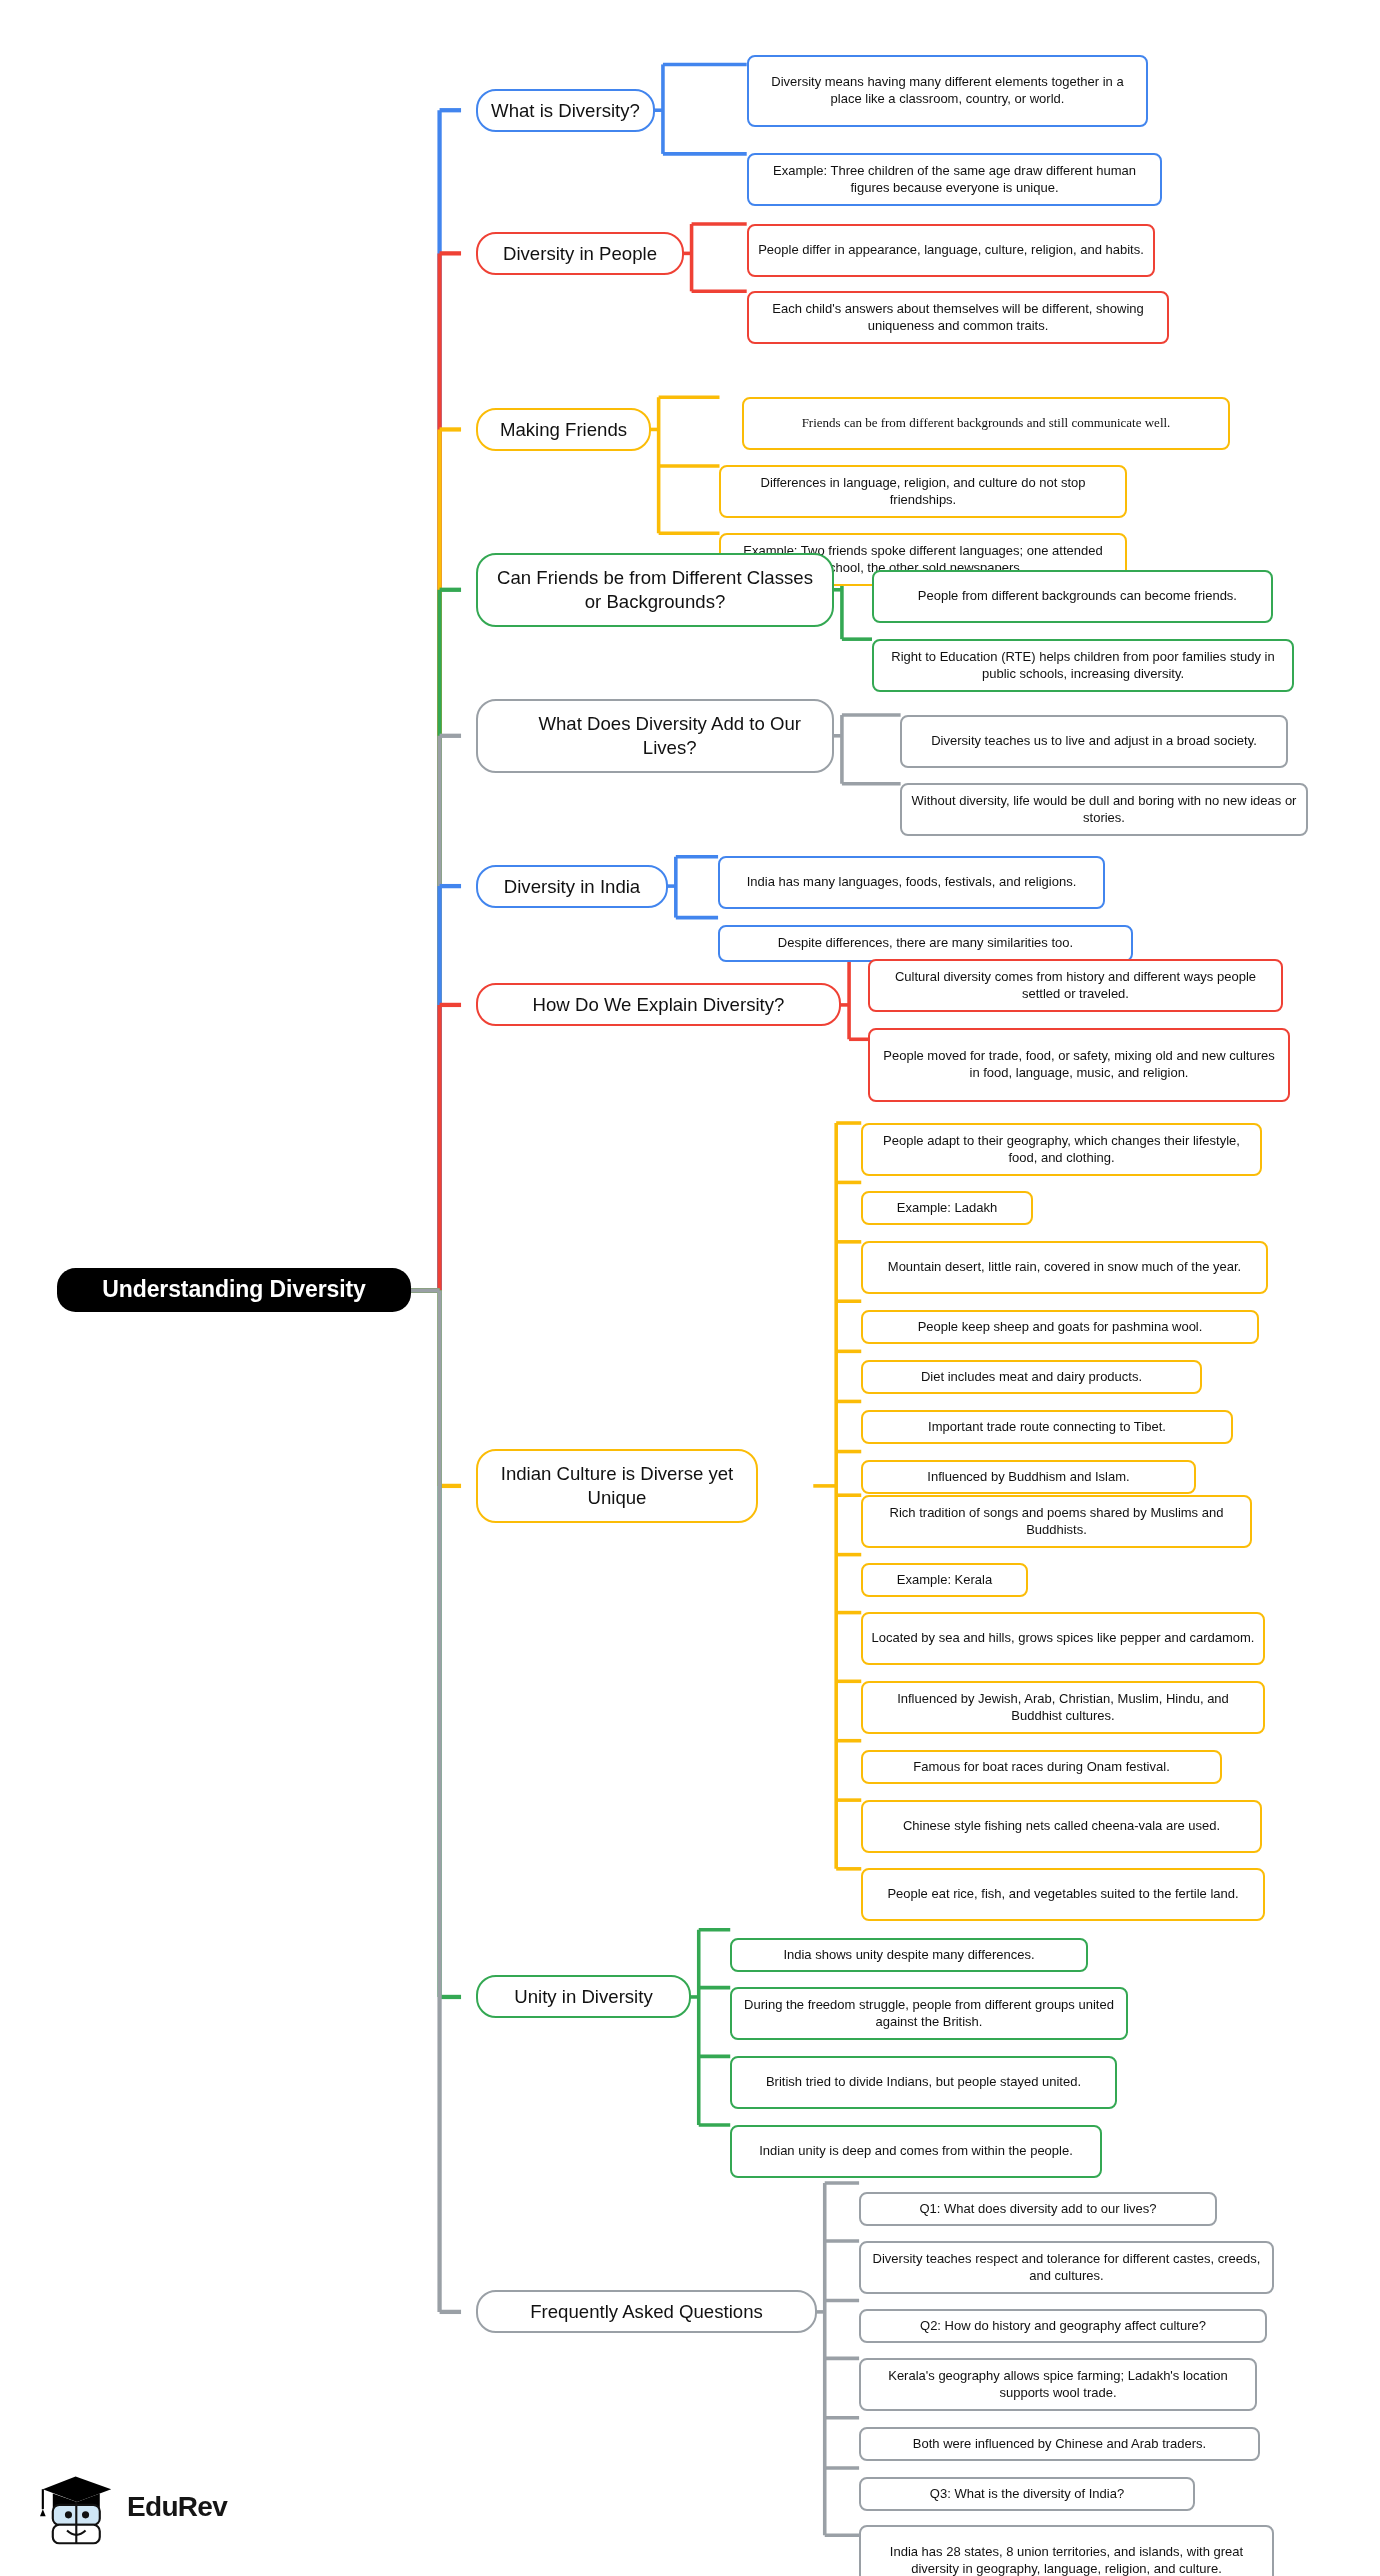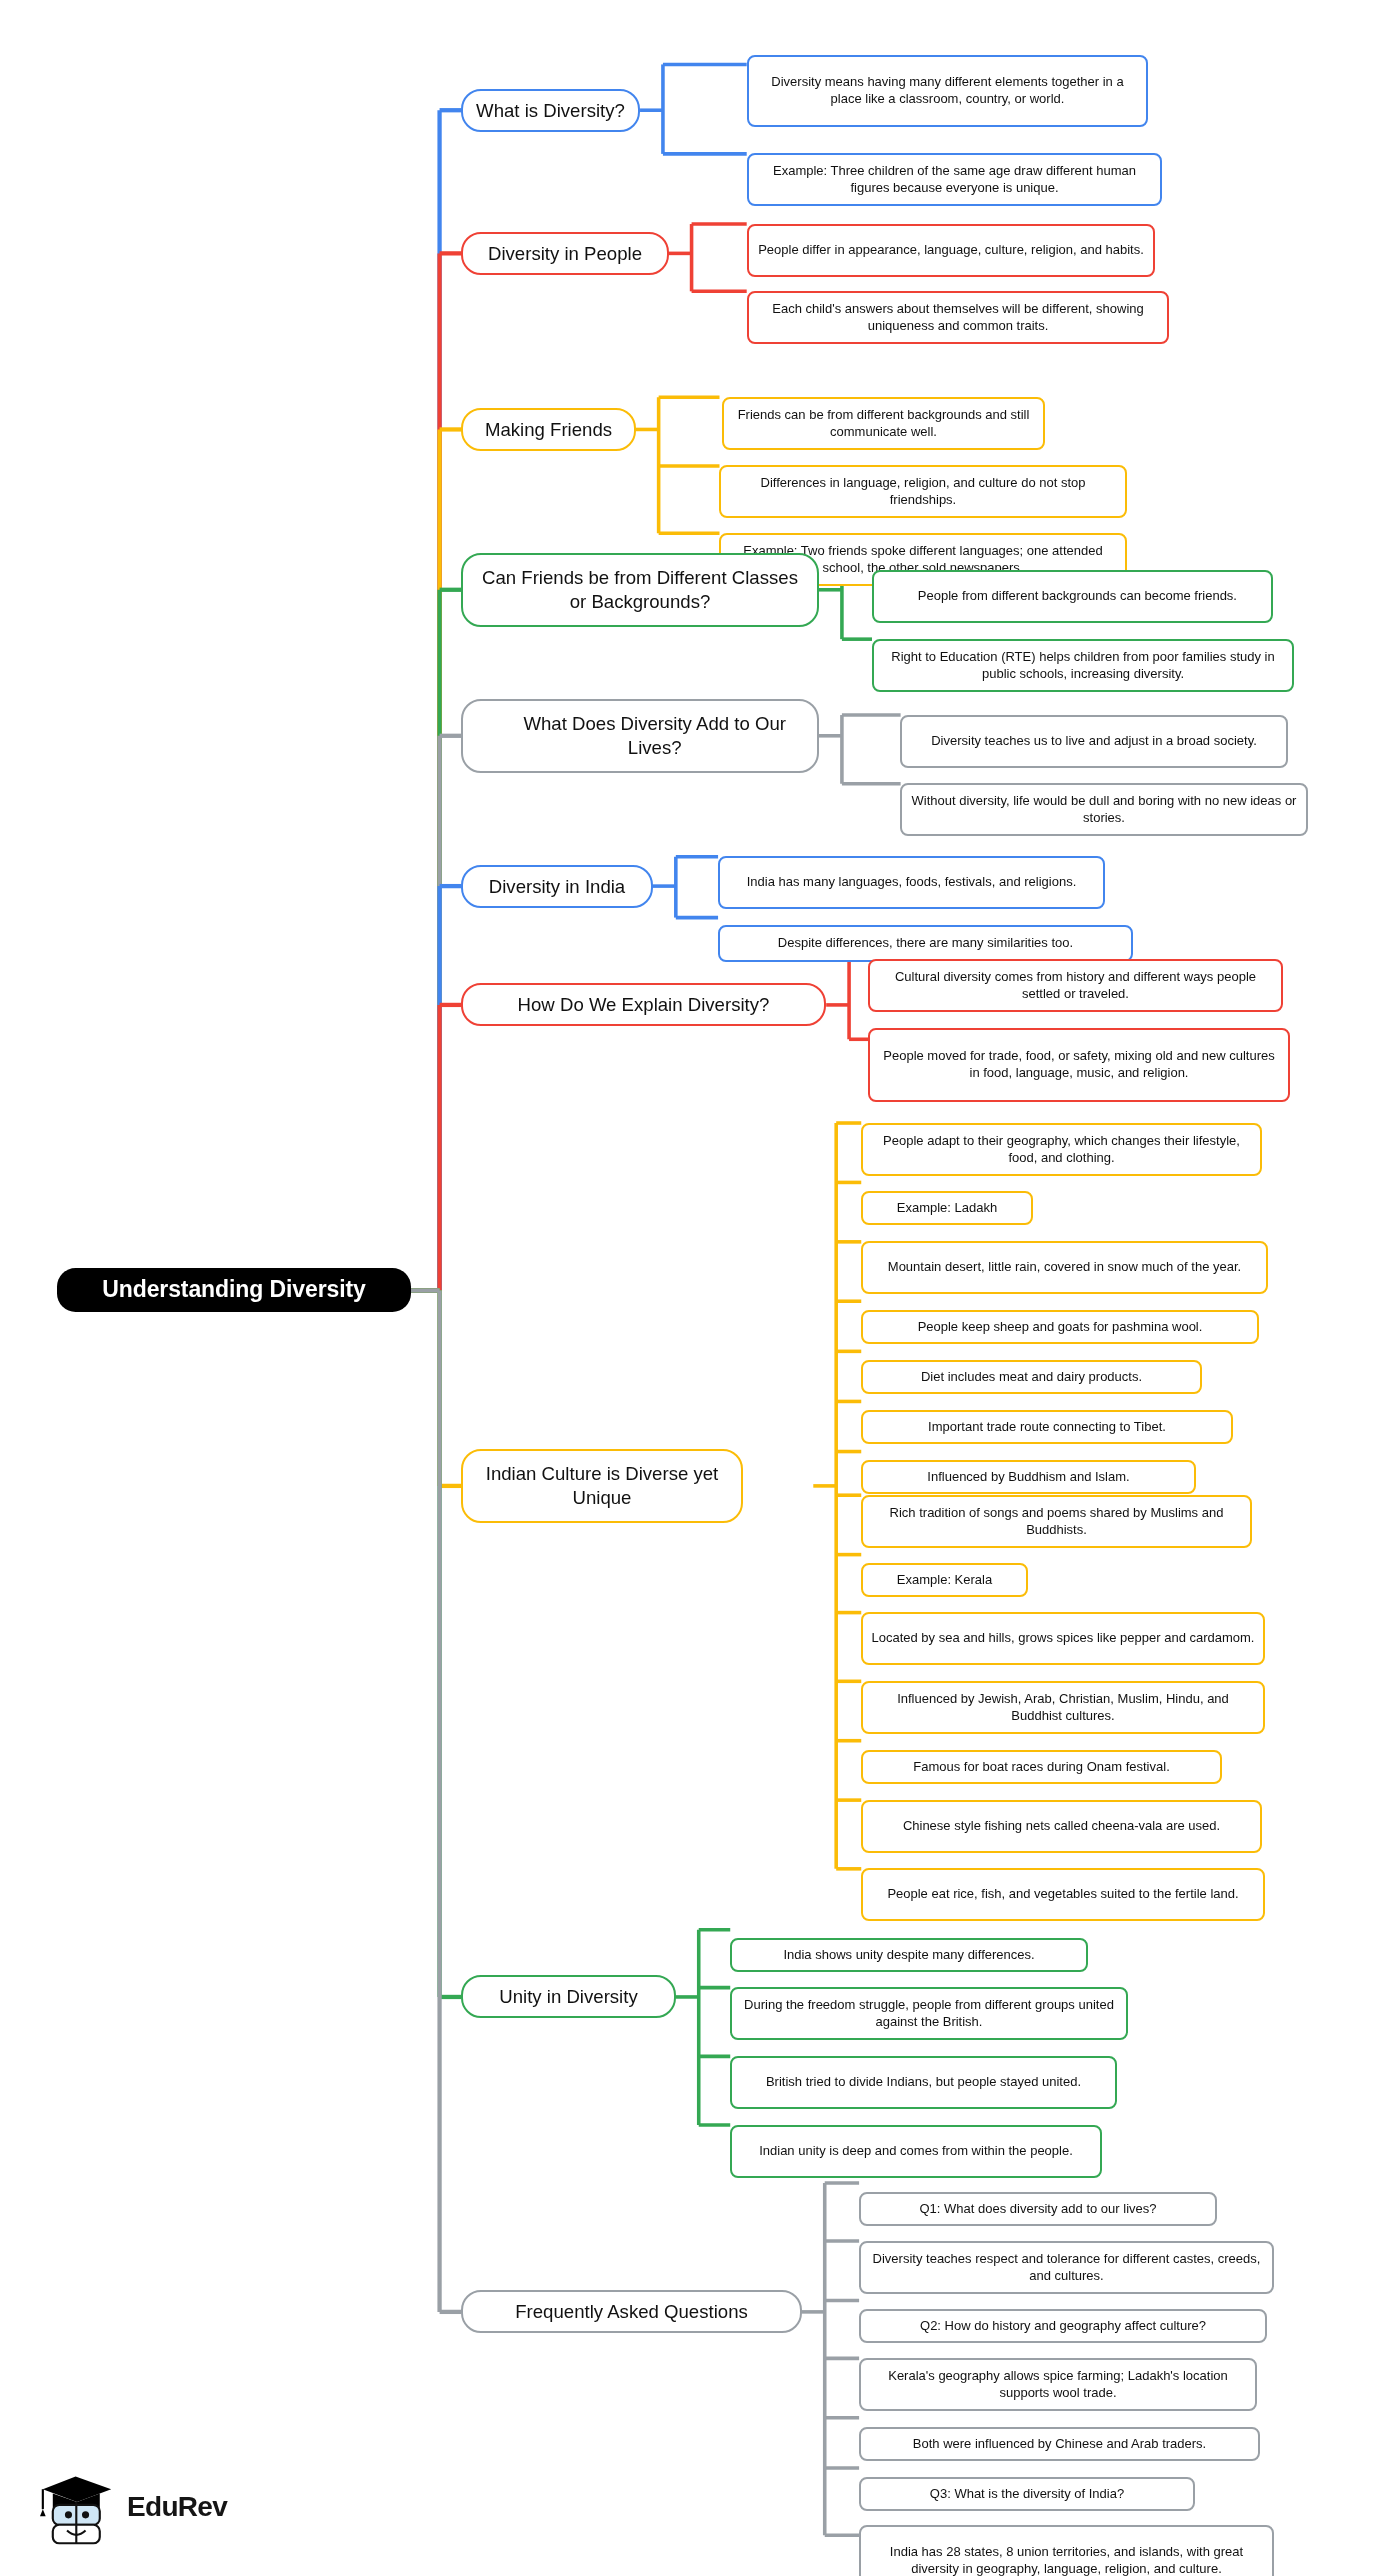--- a/index.html
+++ b/index.html
@@ -44,20 +44,21 @@
     font-weight:bold;
     letter-spacing:-0.1px;
     padding:4.3px 14.3px;
   }
   
   .branch{
     border-width:2.9px;
     border-radius:20px;
     font-size:18.6px;
     font-weight:400;
+    margin-left:15px;
   }
   
   .leaf{
     border-width:2.1px;
     border-radius:7.9px;
     font-size:13px;
     font-weight:400;
     padding:2.9px 7.2px;
     margin-top:26px;
   }
@@ -185,21 +186,21 @@
     </svg>
   <div id="nodes">
       <div class="node root" style="left: 57px; top: 1268px; width: 354px; height: 44px;">Understanding Diversity</div>
       <div class="node branch c-blue" style="left: 461px; top: 89px; width: 179px; height: 43px;">What is Diversity?</div>
       <div class="node leaf c-blue" style="left: 747px; top: 29px; width: 401px; height: 72px;">Diversity means having many different elements together in a place like a classroom, country, or world.</div>
       <div class="node leaf c-blue" style="left: 747px; top: 127px; width: 415px; height: 53px;">Example: Three children of the same age draw different human figures because everyone is unique.</div>
       <div class="node branch c-red" style="left: 461px; top: 232px; width: 208px; height: 43px;">Diversity in People</div>
       <div class="node leaf c-red" style="left: 747px; top: 198px; width: 408px; height: 53px;">People differ in appearance, language, culture, religion, and habits.</div>
       <div class="node leaf c-red" style="left: 747px; top: 265px; width: 422px; height: 53px;">Each child's answers about themselves will be different, showing uniqueness and common traits.</div>
       <div class="node branch c-amber" style="left: 461px; top: 408px; width: 175px; height: 43px;">Making Friends</div>
-      <div class="node leaf c-amber" style="left: 722px; top: 371px; width: 323px; height: 53px;">Friends can be from different backgrounds and still communicate well.</div>
+      <div class="node leaf c-amber" style="left: 742px; top: 371px; width: 488px; height: 53px; font-family: Liberation Serif, serif;">Friends can be from different backgrounds and still communicate well.</div>
       <div class="node leaf c-amber" style="left: 719px; top: 439px; width: 408px; height: 53px;">Differences in language, religion, and culture do not stop friendships.</div>
       <div class="node leaf c-amber" style="left: 719px; top: 507px; width: 408px; height: 53px;">Example: Two friends spoke different languages; one attended school, the other sold newspapers.</div>
       <div class="node branch c-green" style="left: 461px; top: 553px; width: 358px; height: 74px;">Can Friends be from Different Classes or Backgrounds?</div>
       <div class="node leaf c-green" style="left: 872px; top: 544px; width: 401px; height: 53px; padding-left: 17px;">People from different backgrounds can become friends.</div>
       <div class="node leaf c-green" style="left: 872px; top: 613px; width: 422px; height: 53px;">Right to Education (RTE) helps children from poor families study in public schools, increasing diversity.</div>
       <div class="node branch c-gray" style="left: 461px; top: 699px; width: 358px; height: 74px; padding-left: 38px;">What Does Diversity Add to Our Lives?</div>
       <div class="node leaf c-gray" style="left: 900px; top: 689px; width: 388px; height: 53px;">Diversity teaches us to live and adjust in a broad society.</div>
       <div class="node leaf c-gray" style="left: 900px; top: 757px; width: 408px; height: 53px;">Without diversity, life would be dull and boring with no new ideas or stories.</div>
       <div class="node branch c-blue" style="left: 461px; top: 865px; width: 192px; height: 43px;">Diversity in India</div>
       <div class="node leaf c-blue" style="left: 718px; top: 830px; width: 387px; height: 53px;">India has many languages, foods, festivals, and religions.</div>

